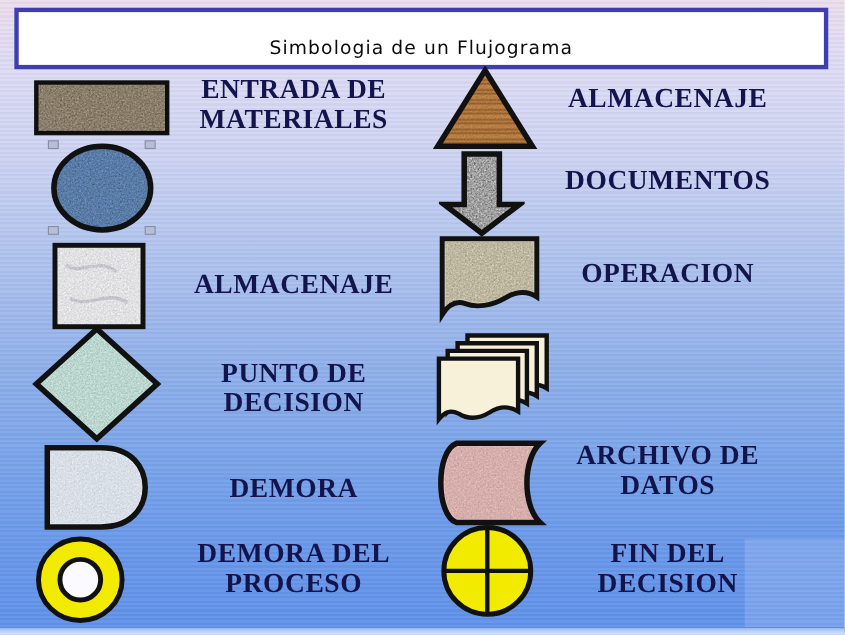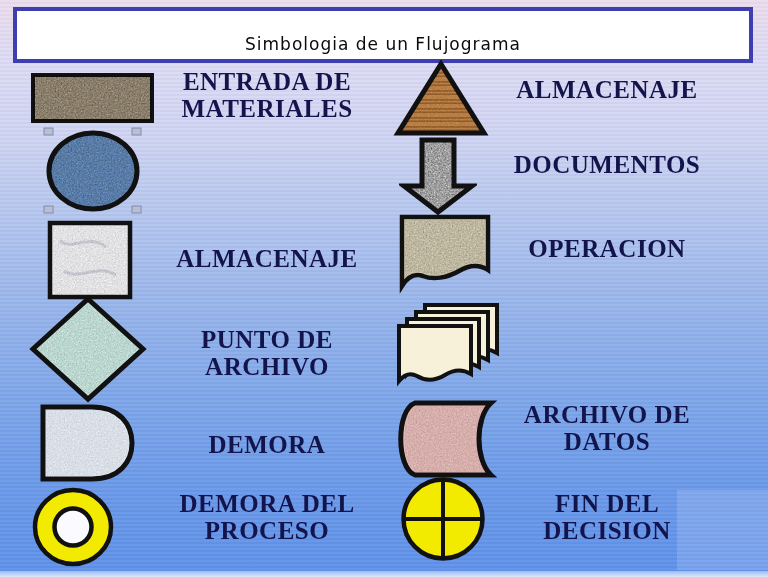--- a/index.html
+++ b/index.html
@@ -122,21 +122,21 @@
   <svg class="sym" style="left:399px;top:474px" width="90" height="92">
     <circle cx="44" cy="45" r="39.5" fill="#f2eb00" stroke="#111" stroke-width="4.5"></circle>
     <line x1="4.5" y1="45" x2="83.5" y2="45" stroke="#111" stroke-width="4"></line>
     <line x1="44" y1="5.5" x2="44" y2="84.5" stroke="#111" stroke-width="4"></line>
   </svg>
 
   <div class="lbl lcol" style="top:68px">ENTRADA DE
 MATERIALES</div>
   <div class="lbl lcol" style="top:245px">ALMACENAJE</div>
   <div class="lbl lcol" style="top:326px">PUNTO DE
-ARCHIVO</div>
+DECISION</div>
   <div class="lbl lcol" style="top:431px">DEMORA</div>
   <div class="lbl lcol" style="top:490px">DEMORA DEL
 PROCESO</div>
 
   <div class="lbl rcol" style="top:76px">ALMACENAJE</div>
   <div class="lbl rcol" style="top:151px">DOCUMENTOS</div>
   <div class="lbl rcol" style="top:235px">OPERACION</div>
   <div class="lbl rcol" style="top:401px">ARCHIVO DE
 DATOS</div>
   <div class="lbl rcol" style="top:490px">FIN DEL

